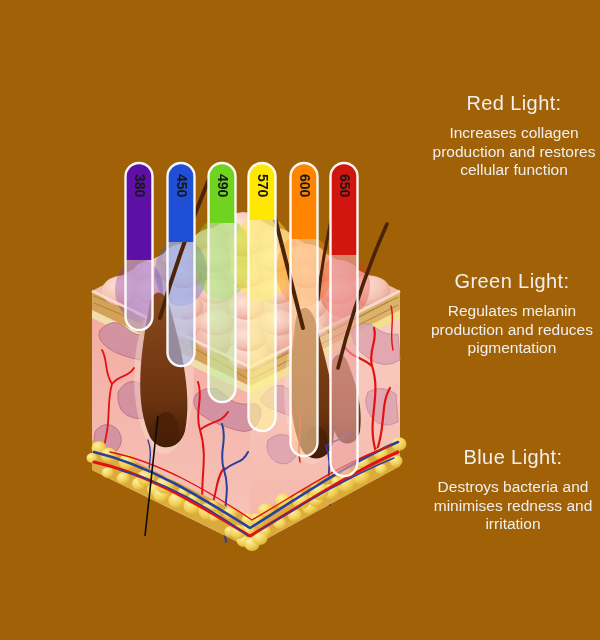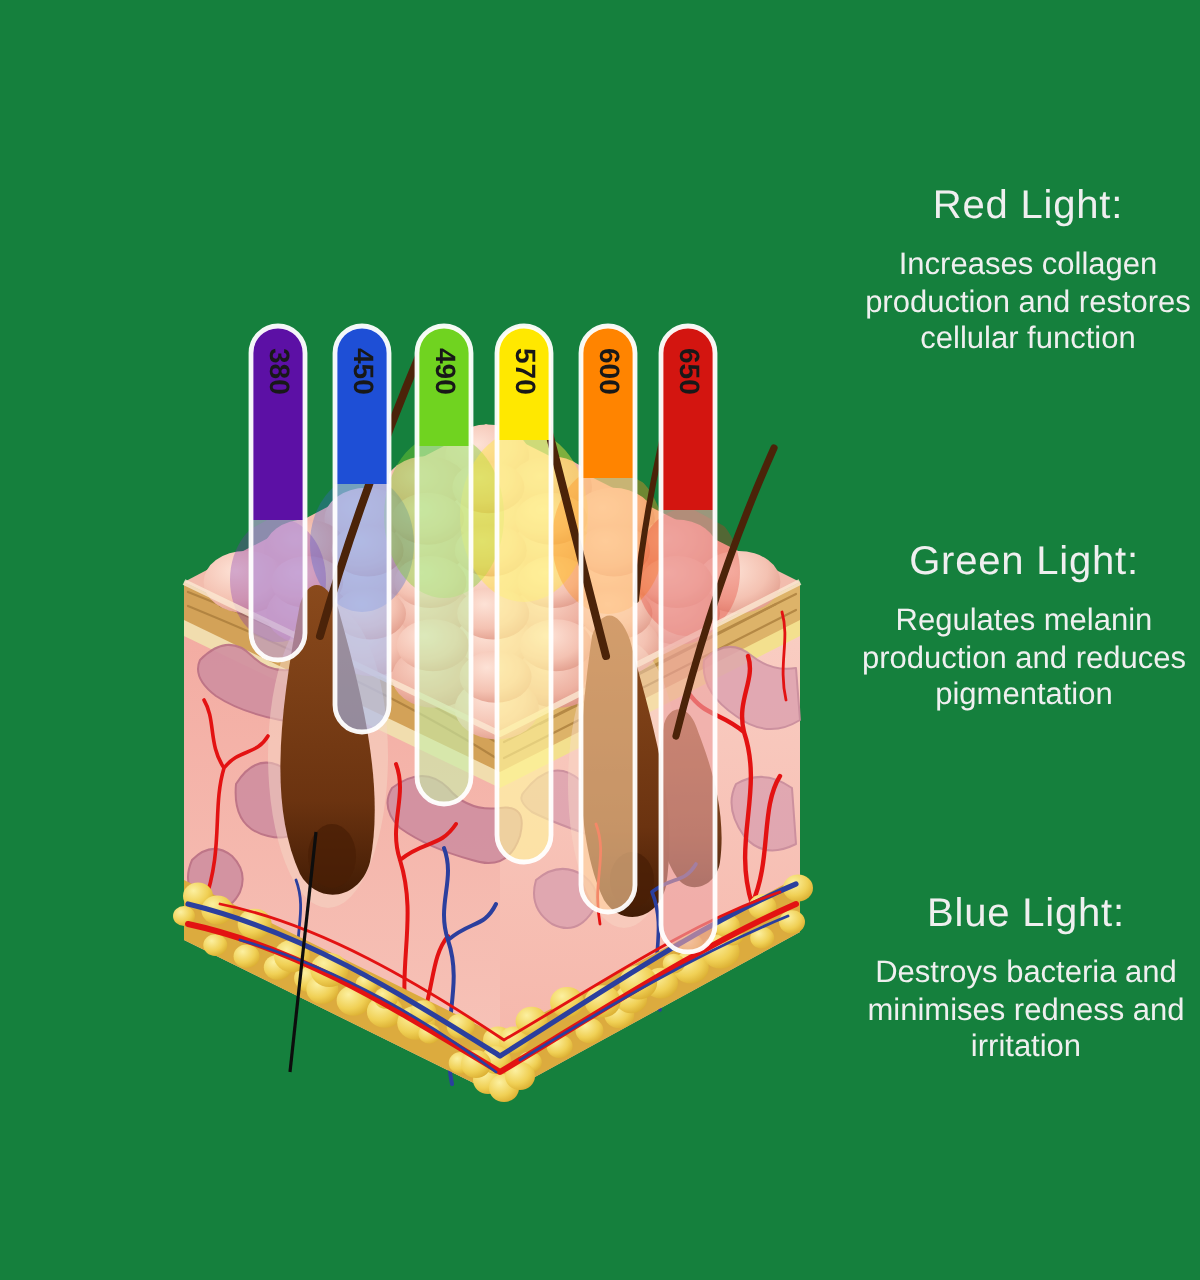--- a/index.html
+++ b/index.html
@@ -1,16 +1,16 @@
 <!DOCTYPE html>
 <html><head>
 <meta charset="utf-8">
 <style>
   html,body{margin:0;padding:0;background:#000;}
-  .stage{position:relative;width:600px;height:640px;background:#15803d;overflow:hidden;
+  .stage{position:relative;width:600px;height:640px;background:#a16207;overflow:hidden;
          font-family:"Liberation Sans",sans-serif;}
   .stage svg{position:absolute;left:0;top:0;}
   .info{position:absolute;width:204px;text-align:center;color:#eFeFeF;}
   .info h2{font-size:20px;font-weight:400;margin:0 0 9px 0;letter-spacing:.4px;}
   .info p{font-size:15.5px;line-height:18.5px;margin:0 auto;width:186px;font-weight:400;}
   #sec-red{left:412px;top:92px;}
   #sec-green{left:410px;top:270px;}
   #sec-blue{left:411px;top:446px;}
   .bar-label{font-size:14px;font-weight:bold;fill:#181818;font-family:"Liberation Sans",sans-serif;}
   .vessel{fill:none;stroke-linecap:round;stroke-linejoin:round;}

